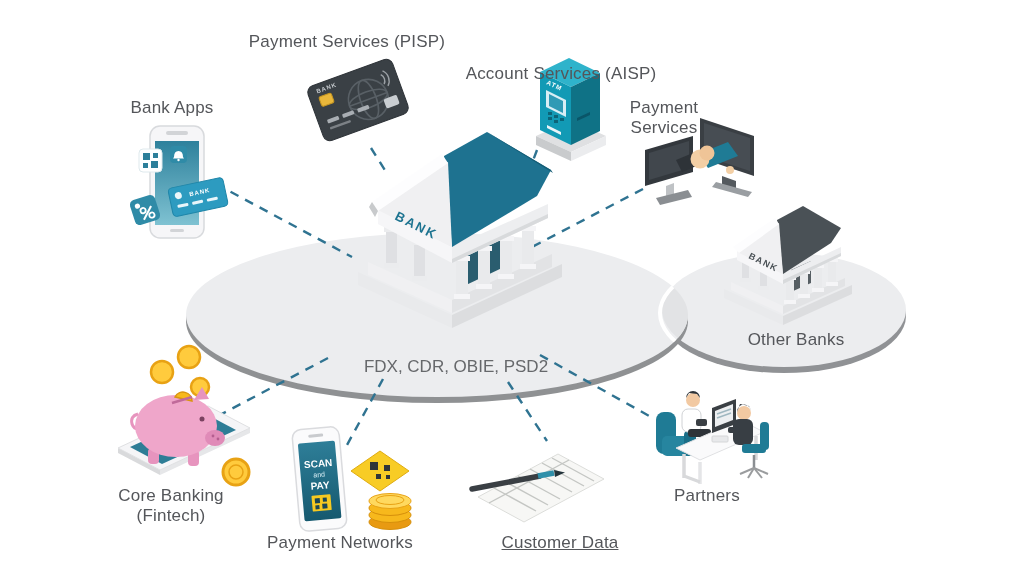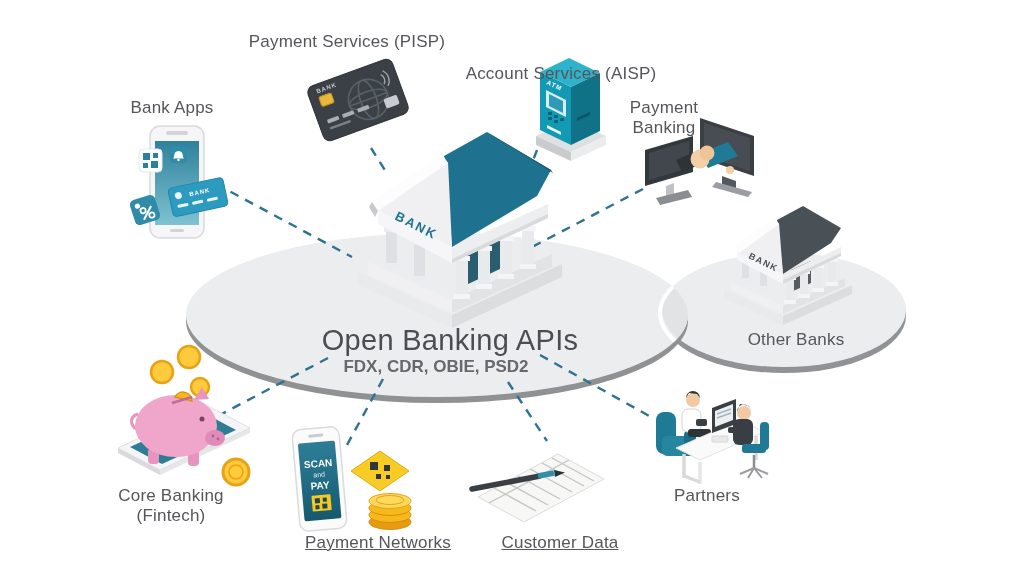--- a/index.html
+++ b/index.html
@@ -359,32 +359,31 @@
       <g stroke="#9A9C9E" stroke-width="2">
         <line x1="754" y1="468" x2="740" y2="474"></line>
             <line x1="754" y1="468" x2="768" y2="474"></line>
         <line x1="754" y1="468" x2="748" y2="478"></line>
             <line x1="754" y1="468" x2="762" y2="478"></line>
       </g>
     </g>
   </g>
 </svg>
 
-<div class="title" style="left:450px;top:324px;">Open Banking APIs</div>
-<div class="subtitle" style="left:436px;top:357px;font-weight:bold;">FDX, CDR, OBIE, PSD2</div>
+<div class="subtitle" style="left:456px;top:357px;">FDX, CDR, OBIE, PSD2</div>
 
 <div class="lbl" style="left:172px;top:98px;">Bank Apps</div>
 <div class="lbl" style="left:347px;top:32px;">Payment Services (PISP)</div>
 <div class="lbl" style="left:561px;top:32px;margin-top:32px;">Account Services (AISP)</div>
 <div class="lbl" style="left:664px;top:98px;">
   <div>Payment</div>
-  <div>Banking</div>
+  <div>Services</div>
 </div>
 <div class="lbl" style="left:796px;top:330px;">Other Banks</div>
 <div class="lbl" style="left:707px;top:486px;">Partners</div>
 <div class="lbl" style="left:560px;top:533px;text-decoration:underline;">Customer Data</div>
-<div class="lbl" style="left:378px;top:533px;text-decoration:underline;">Payment Networks</div>
+<div class="lbl" style="left:340px;top:533px;">Payment Networks</div>
 <div class="lbl" style="left:171px;top:486px;">
   <div>Core Banking</div>
   <div>(Fintech)</div>
 </div>
 
 </div>
 
 </body></html>

